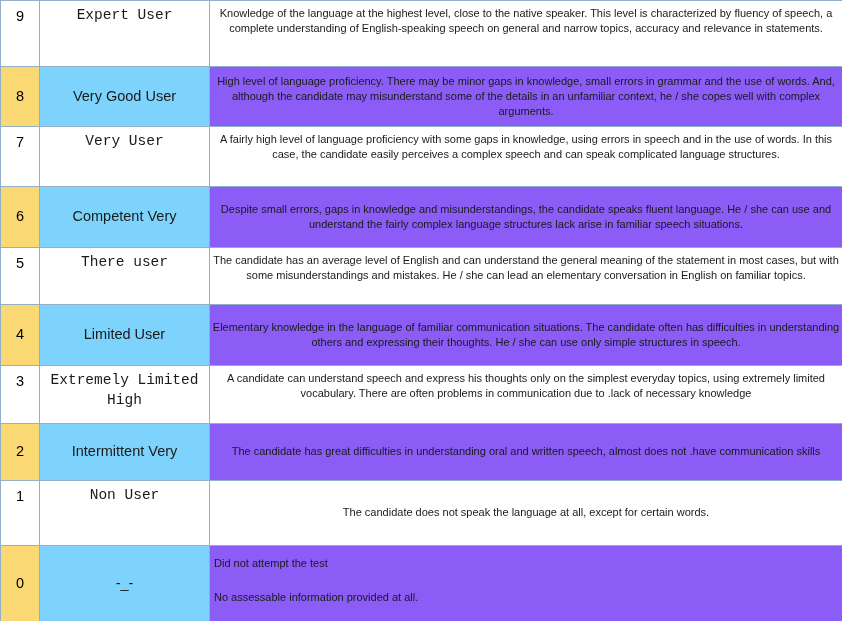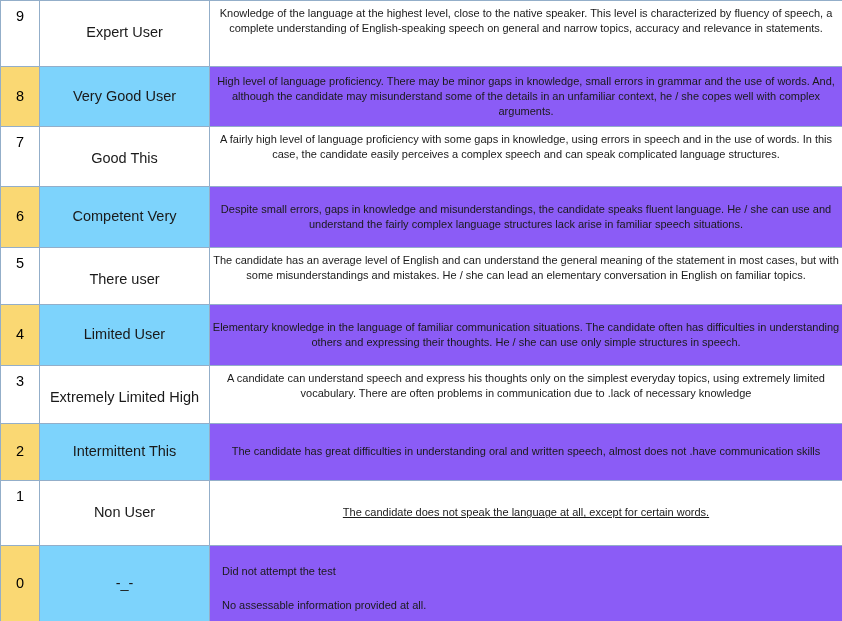--- a/index.html
+++ b/index.html
@@ -58,21 +58,22 @@
     text-align: center;
     font-size: 14.5px;
     line-height: 1.35;
     background: #ffffff;
   }
   tr.alt td.label {
     background: #7dd3fc;
   }
   tr.plain td.label {
     vertical-align: top;
-    padding-top: 22px;
+    padding-top: 5px;
+    font-family: Liberation Mono, monospace;
   }
   tr.alt td.label {
     vertical-align: middle;
   }
 
   
   td.desc {
     font-size: 11px;
     line-height: 1.37;
     background: #ffffff;
@@ -81,30 +82,30 @@
     vertical-align: middle;
   }
   tr.alt td.desc {
     background: #8b5cf6;
   }
   td.desc.left {
     text-align: left;
     padding-left: 4px;
   }
   td.desc p {
-    margin: 8px;
+    margin: 0;
   }
   td.desc p + p {
     margin-top: 19px;
   }
 
   
   tr.plain td.desc { vertical-align: top; padding-top: 5px; }
   tr.alt   td.desc { vertical-align: middle; }
-  tr#row-1 td.desc { vertical-align: middle; padding-top: 0; text-decoration: underline; }
+  tr#row-1 td.desc { vertical-align: middle; padding-top: 0; }
   tr#row-0 td.desc { vertical-align: top; padding-top: 10px; }
 </style>
 </head>
 <body>
 
 <div id="sheet">
   <table class="band-table">
     <colgroup>
       <col class="c-score">
       <col class="c-label">
@@ -119,21 +120,21 @@
       </tr>
 
       <tr class="alt" id="row-8" style="height: 60px;">
         <td class="score">8</td>
         <td class="label">Very Good User</td>
         <td class="desc">High level of language proficiency. There may be minor gaps in knowledge, small errors in grammar and the use of words. And, although the candidate may misunderstand some of the details in an unfamiliar context, he / she copes well with complex arguments.</td>
       </tr>
 
       <tr class="plain" id="row-7" style="height: 60px;">
         <td class="score">7</td>
-        <td class="label">Good This</td>
+        <td class="label">Very User</td>
         <td class="desc">A fairly high level of language proficiency with some gaps in knowledge, using errors in speech and in the use of words. In this case, the candidate easily perceives a complex speech and can speak complicated language structures.</td>
       </tr>
 
       <tr class="alt" id="row-6" style="height: 61px;">
         <td class="score">6</td>
         <td class="label">Competent Very</td>
         <td class="desc">Despite small errors, gaps in knowledge and misunderstandings, the candidate speaks fluent language. He / she can use and understand the fairly complex language structures lack arise in familiar speech situations.</td>
       </tr>
 
       <tr class="plain" id="row-5" style="height: 57px;">
@@ -149,21 +150,21 @@
       </tr>
 
       <tr class="plain" id="row-3" style="height: 58px;">
         <td class="score">3</td>
         <td class="label">Extremely Limited High</td>
         <td class="desc">A candidate can understand speech and express his thoughts only on the simplest everyday topics, using extremely limited vocabulary. There are often problems in communication due to .lack of necessary knowledge</td>
       </tr>
 
       <tr class="alt" id="row-2" style="height: 57px;">
         <td class="score">2</td>
-        <td class="label">Intermittent This</td>
+        <td class="label">Intermittent Very</td>
         <td class="desc">The candidate has great difficulties in understanding oral and written speech, almost does not .have communication skills</td>
       </tr>
 
       <tr class="plain" id="row-1" style="height: 65px;">
         <td class="score">1</td>
         <td class="label">Non User</td>
         <td class="desc">The candidate does not speak the language at all, except for certain words.</td>
       </tr>
 
       <tr class="alt" id="row-0" style="height: 76px;">

